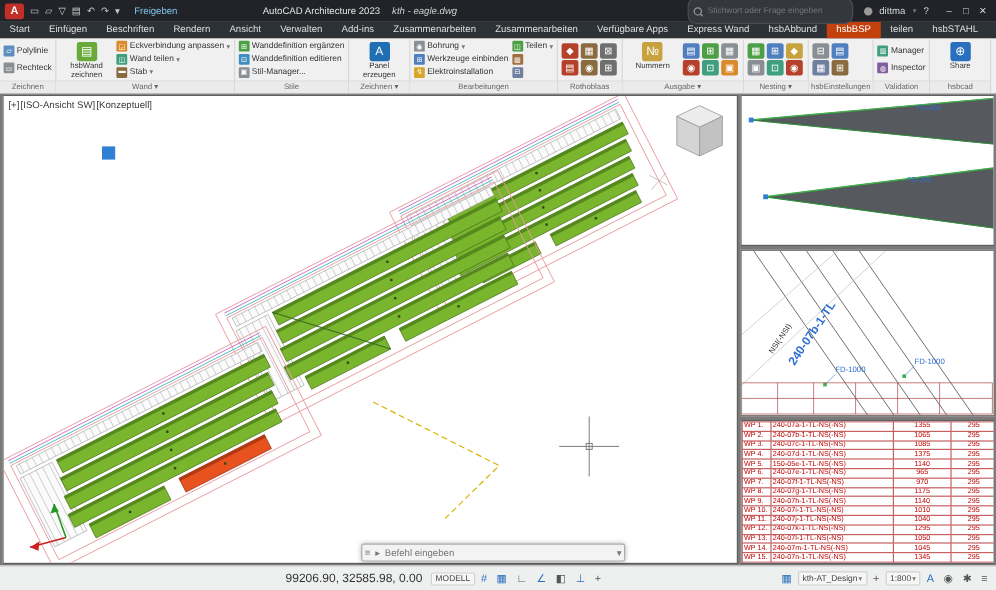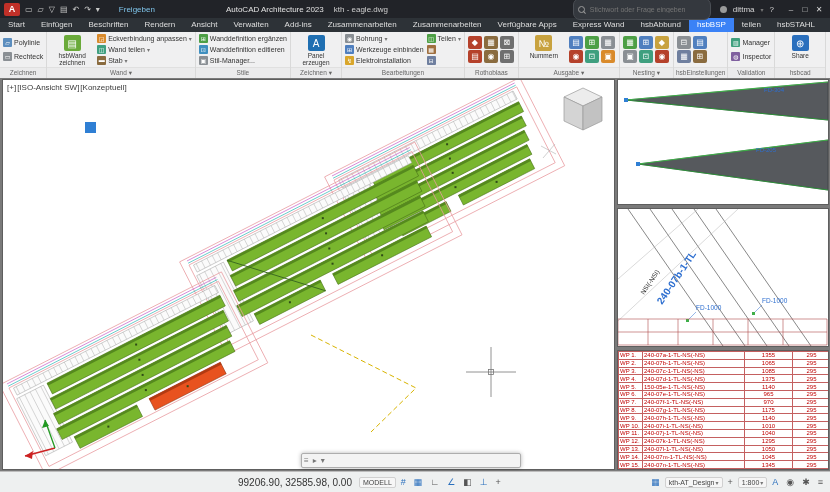--- a/index.html
+++ b/index.html
@@ -4,37 +4,37 @@
 <style>
   html,body{margin:0;padding:0;}
   body{width:830px;height:492px;overflow:hidden;font-family:"Liberation Sans",sans-serif;background:#7a7a7a;}
   .app{position:relative;width:830px;height:492px;background:#7a7a7a;}
 
   
   .titlebar{height:18px;background:#212328;display:flex;align-items:center;color:#d6d6d6;font-size:8px;gap:3px;padding:0 4px;position:relative;}
   .logo{width:16px;height:13px;background:#c03028;color:#fff;font-weight:bold;display:flex;align-items:center;justify-content:center;border-radius:2px;font-size:9px;flex:none;}
   .qat{display:flex;gap:1px;}
   .qat span{color:#c8c8c8;font-size:8px;padding:0 2px;cursor:default;}
-  .share{color:#7fc4ea;margin-left:14px;white-space:nowrap;}
+  .share{color:#7fc4ea;margin-left:7px;white-space:nowrap;}
   .title-center{margin-left:68px;white-space:nowrap;color:#e2e2e2;}
-  .title-center .doc{margin-left:10px;color:#cfcfcf;}
+  .title-center .doc{margin-left:10px;color:#cfcfcf;font-style:italic;}
   .search{margin-left:auto;display:flex;align-items:center;background:#34383e;border:1px solid #4a4e54;border-radius:7px;height:12px;width:128px;padding:4px 4px;gap:3px;}
   .mag{width:5px;height:5px;border:1px solid #9a9a9a;border-radius:50%;position:relative;flex:none;}
   .mag:after{content:"";position:absolute;width:3px;height:1px;background:#9a9a9a;transform:rotate(45deg);left:4px;top:5px;}
   .search input{background:transparent;border:none;outline:none;color:#9a9a9a;font-size:7px;width:100%;font-family:inherit;}
   .user{display:flex;align-items:center;gap:6px;margin-left:6px;white-space:nowrap;}
   .person{width:7px;height:7px;border-radius:50%;background:#9a9a9a;position:relative;display:inline-block;}
   .help{padding:0 3px;}
   .winbtns{display:flex;gap:0;margin-left:4px;}
   .winbtns span{width:14px;text-align:center;font-size:8px;color:#d6d6d6;cursor:default;}
 
   
   .tabsbar{height:14px;background:#2d3237;display:flex;align-items:stretch;color:#dfdfdf;font-size:8px;overflow:hidden;}
   .tab{padding:2px 8px;white-space:nowrap;cursor:pointer;}
-  .tab.active{background:#3b82f6;color:#fff;}
+  .tab.active{background:#c2410c;color:#fff;}
 
   
   .ribbon{height:46px;background:#f0f0f1;display:flex;border-bottom:1px solid #c4c4c4;overflow:hidden;}
   .rgroup{display:flex;flex-direction:column;border-right:1px solid #d9d9d9;flex:none;}
   .rbody{flex:1;display:flex;gap:3px;padding:1px 3px;align-items:stretch;}
   .rlabel{height:10px;line-height:10px;font-size:6.5px;color:#666;text-align:center;background:#ebebec;border-top:1px solid #e0e0e0;padding:0 2px;white-space:nowrap;}
   .bigbtn{width:44px;display:flex;flex-direction:column;align-items:center;font-size:6.5px;color:#333;text-align:center;line-height:7px;cursor:pointer;}
   .bigico{width:17px;height:16px;border-radius:2px;color:#fff;display:flex;align-items:center;justify-content:center;font-size:10px;margin:2px 0 1px;}
   .sstack{display:flex;flex-direction:column;justify-content:space-evenly;}
   .sbtn{display:flex;align-items:center;gap:2px;font-size:7px;color:#333;height:10px;white-space:nowrap;cursor:pointer;}
@@ -534,20 +534,21 @@
       <div class="viewcube">
         <svg width="46" height="50" viewBox="0 0 46 50">
           <polygon points="23,3 42,12 23,21 4,12" fill="#ececec" stroke="#9a9a9a" stroke-width="0.7"></polygon>
           <polygon points="4,12 23,21 23,45 4,36" fill="#d4d4d4" stroke="#9a9a9a" stroke-width="0.7"></polygon>
           <polygon points="42,12 23,21 23,45 42,36" fill="#c2c2c2" stroke="#9a9a9a" stroke-width="0.7"></polygon>
         </svg>
       </div>
       <div class="cmdline">
         <span class="cmd-ico">≡</span>
         <span class="cmd-ico">▸</span>
+        <input placeholder="Befehl eingeben" style="">
         <span class="cmd-ico">▾</span>
       </div>
     </div>
 
     <div class="vp-right">
       <div class="vpr" id="vpr1">
         <svg id="p1svg" width="210" height="124" viewBox="0 0 210 124">
             <polygon points="8,20 210,2 210,40" fill="#56595d" stroke="#2f3234" stroke-width="0.5"></polygon>
             <line x1="8" y1="20" x2="210" y2="2" stroke="#3fae49" stroke-width="1.2"></line>
             <line x1="8" y1="20" x2="210" y2="40" stroke="#2e8f3a" stroke-width="1"></line>

